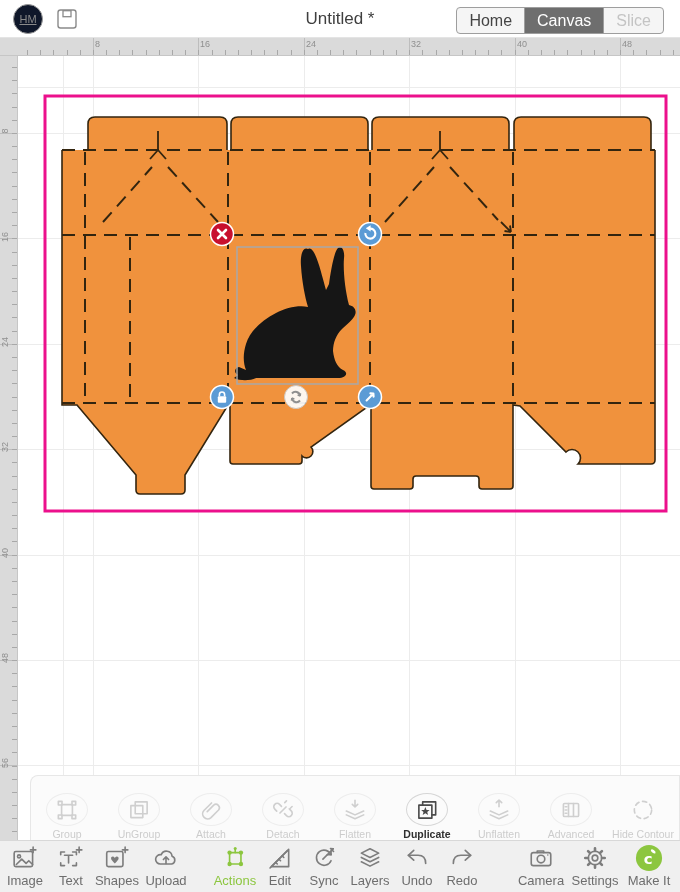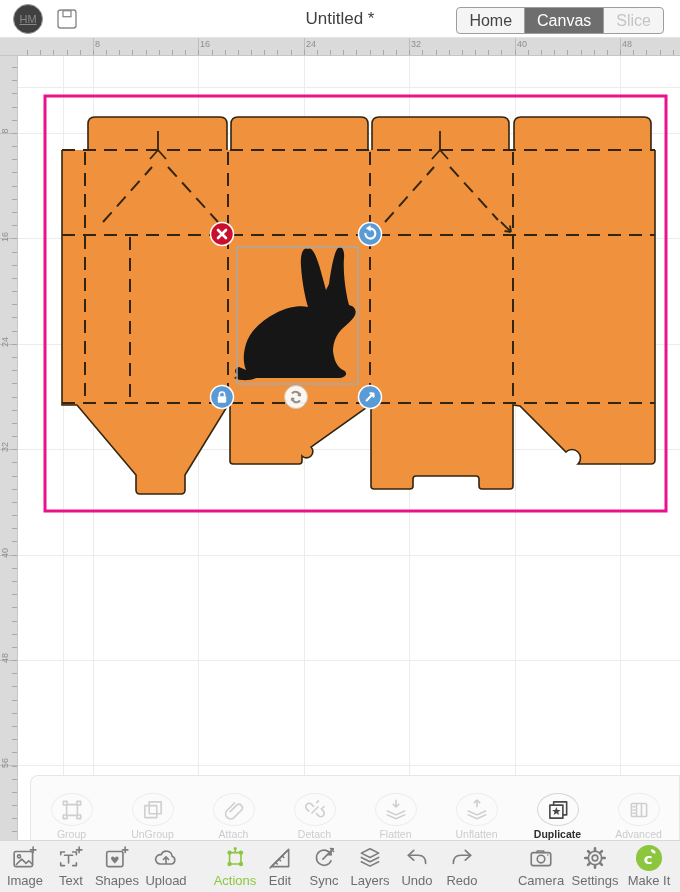--- a/index.html
+++ b/index.html
@@ -4,21 +4,21 @@
 <style>
   html,body{margin:0;padding:0;}
   body{width:680px;height:892px;position:relative;overflow:hidden;
        font-family:"Liberation Sans",sans-serif;background:#fff;
        -webkit-font-smoothing:antialiased;}
   
   .topbar{position:absolute;left:0;top:0;width:680px;height:38px;background:#fff;
           border-bottom:1px solid #E4E4E4;box-sizing:border-box;z-index:30;}
   .avatar{position:absolute;left:13px;top:4px;width:30px;height:30px;border-radius:50%;
           border:1.5px solid #9A9A9A;box-sizing:border-box;display:flex;align-items:center;
-          justify-content:center;font-size:11px;color:#8A8A8A;background:#404040;text-decoration:underline;}
+          justify-content:center;font-size:11px;color:#8A8A8A;background:#0f172a;text-decoration:underline;}
   .saveic{position:absolute;left:56px;top:8px;width:22px;height:22px;}
   .title{position:absolute;left:0;top:0;width:680px;height:38px;display:flex;align-items:center;
          justify-content:center;font-size:17px;color:#3F3F3F;pointer-events:none;}
   .seg{position:absolute;right:16px;top:7px;height:25px;display:flex;border:1px solid #9E9E9E;
        border-radius:4px;overflow:hidden;background:#F5F5F5;}
   .seg button{border:none;background:transparent;height:25px;font-size:16px;padding:0 12px;
        color:#444;font-family:Liberation Sans, sans-serif;border-left:1px solid #9E9E9E;cursor:pointer;}
   .seg button:first-child{border-left:none;}
   .seg .active{background:#6E6E6E;color:#fff;}
   .seg .disabled{color:#C4C4C4;}
@@ -262,53 +262,61 @@
     <div class="circ">
         <svg width="26" height="26" viewBox="0 0 24 24">
       <path d="M12,3 V9 M9.5,6.8 L12,9.2 L14.5,6.8"></path>
       <path d="M4,13 L12,16.5 L20,13"></path>
       <path d="M4,16.5 L12,20 L20,16.5"></path>
     </svg>
       </div>
     <span class="lbl">Flatten</span>
   </div>
 
+  <div class="ai enabled">
+    <div class="circ">
+        <svg width="26" height="26" viewBox="0 0 24 24">
+      <rect x="4.5" y="7.5" width="12" height="12"></rect>
+      <path d="M8,7.5 V4.5 H20 V16.5 H16.5"></path>
+      <polygon points="10.5,9.3 11.6,12 14.4,12 12.2,13.8 13,16.6 10.5,15 8,16.6 8.8,13.8 6.6,12 9.4,12" fill="#4A4A4A" stroke="none"></polygon>
+    </svg>
+      </div>
+    <span class="lbl">Duplicate</span>
+  </div>
+
   <div class="ai">
     <div class="circ">
         <svg width="26" height="26" viewBox="0 0 24 24">
       <path d="M12,9 V3 M9.5,5.2 L12,2.8 L14.5,5.2"></path>
       <path d="M4,13 L12,16.5 L20,13"></path>
       <path d="M4,16.5 L12,20 L20,16.5"></path>
     </svg>
       </div>
     <span class="lbl">Unflatten</span>
   </div>
 
-  <div class="ai enabled">
-    <div class="circ">
-        <svg width="26" height="26" viewBox="0 0 24 24">
-      <rect x="4.5" y="7.5" width="12" height="12"></rect>
-      <path d="M8,7.5 V4.5 H20 V16.5 H16.5"></path>
-      <polygon points="10.5,9.3 11.6,12 14.4,12 12.2,13.8 13,16.6 10.5,15 8,16.6 8.8,13.8 6.6,12 9.4,12" fill="#4A4A4A" stroke="none"></polygon>
-    </svg>
-      </div>
-    <span class="lbl">Duplicate</span>
-  </div>
-
   <div class="ai">
     <div class="circ">
         <svg width="26" height="26" viewBox="0 0 24 24">
       <rect x="5" y="6" width="14" height="12" rx="1"></rect>
       <path d="M9.7,6 V18 M14.3,6 V18"></path>
       <path d="M6.6,9 H8.2 M6.6,12 H8.2 M6.6,15 H8.2"></path>
     </svg>
       </div>
     <span class="lbl">Advanced</span>
   </div>
 
+  <div class="ai nocirc">
+    <div class="circ">
+        <svg width="26" height="26" viewBox="0 0 24 24">
+      <circle cx="12" cy="12" r="8" stroke-dasharray="4 3.4"></circle>
+    </svg>
+      </div>
+    <span class="lbl">Hide Contour</span>
+  </div>
 </div>
 
 <div class="bottom-bar">
 
   <div class="bgrp" style="left:2px;">
     <div class="bi" style="width:46px">
       <div class="icw">
           <svg width="26" height="26" viewBox="0 0 24 24">
         <rect x="2" y="6" width="17" height="14" rx="1.5"></rect>
         <circle cx="6.5" cy="10.5" r="1.4"></circle>

